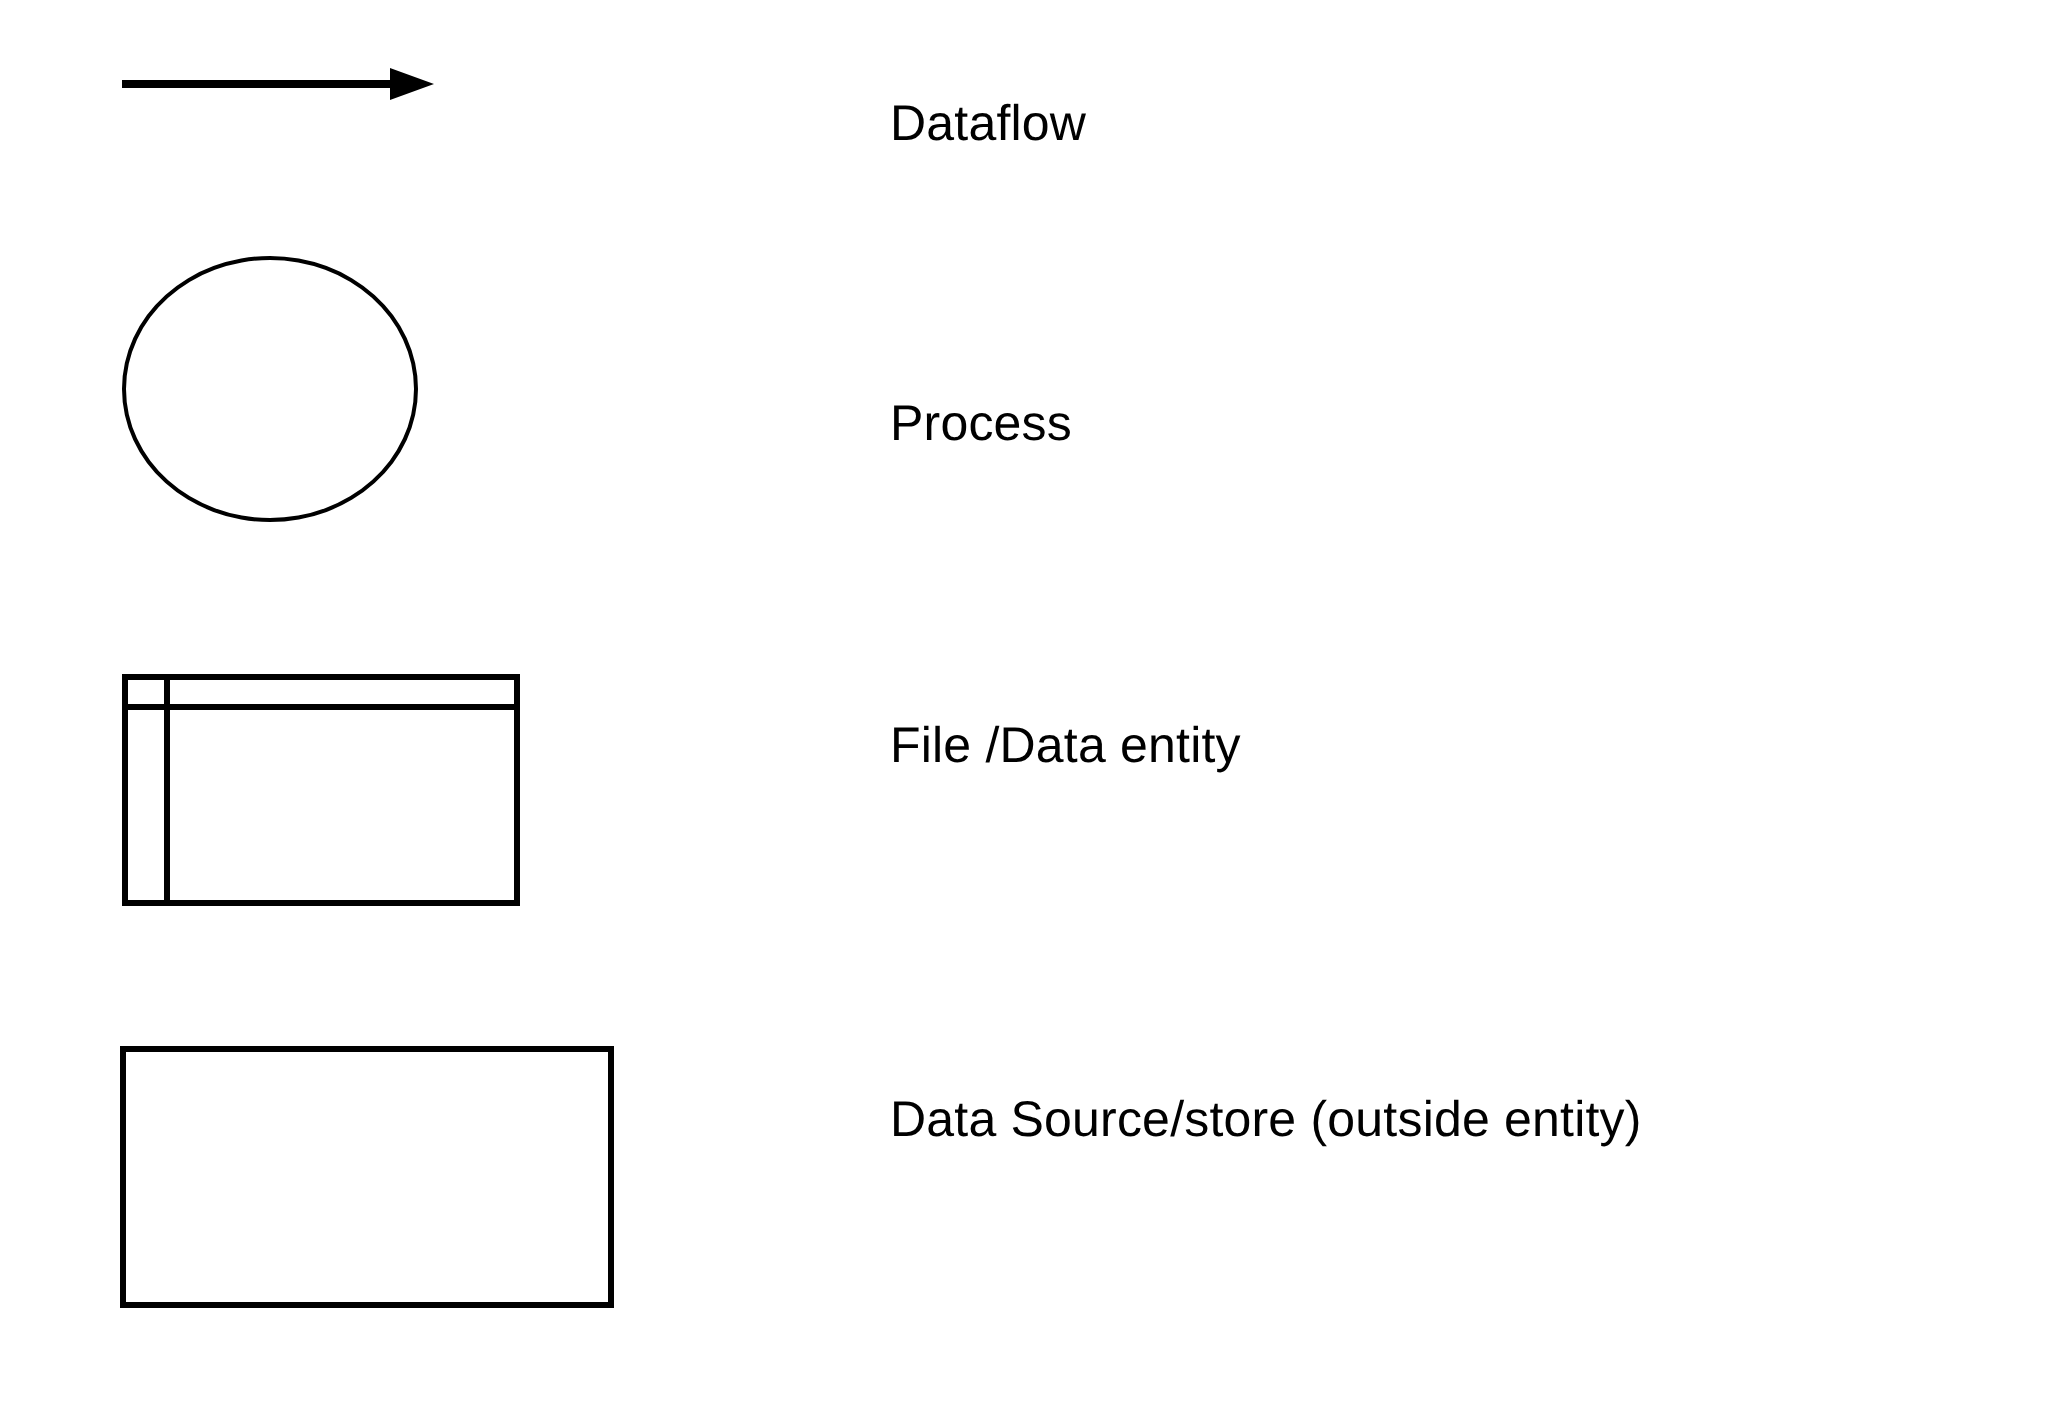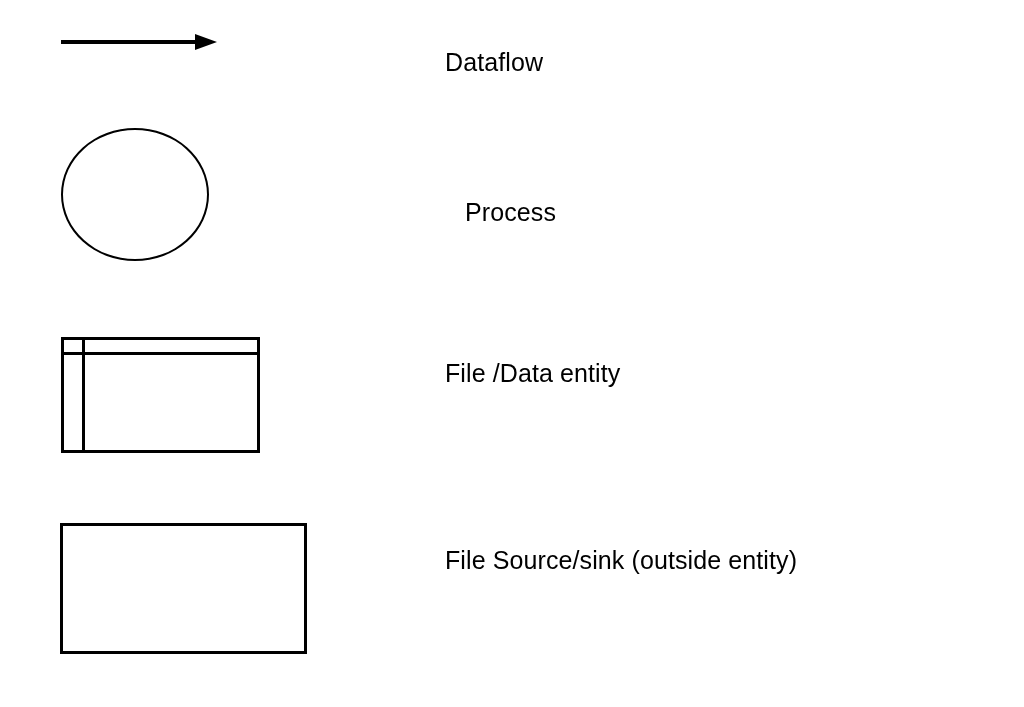--- a/index.html
+++ b/index.html
@@ -105,21 +105,21 @@
   .entity-rect {
     width: 100%;
     height: 100%;
     box-sizing: border-box;
     border: 3px solid #000000;
     background: #ffffff;
   }
 
   
   .label-dataflow  { top: 50px; }
-  .label-process   { top: 200px; margin-left: 20px; }
+  .label-process   { top: 200px; }
   .label-store     { top: 361px; }
   .label-entity    { top: 548px; }
 </style>
 </head>
 <body>
 
 <div id="legend-canvas">
 
   <div class="legend-row">
     <div class="symbol-cell arrow-symbol">
@@ -144,16 +144,16 @@
       <div class="store-hline"></div>
       <div class="store-vline"></div>
     </div>
     <div class="label-cell label-store">File /Data entity</div>
   </div>
 
   <div class="legend-row">
     <div class="symbol-cell entity-symbol">
       <div class="entity-rect"></div>
     </div>
-    <div class="label-cell label-entity">File Source/sink (outside entity)</div>
+    <div class="label-cell label-entity">Data Source/store (outside entity)</div>
   </div>
 
 </div>
 
 </body></html>

